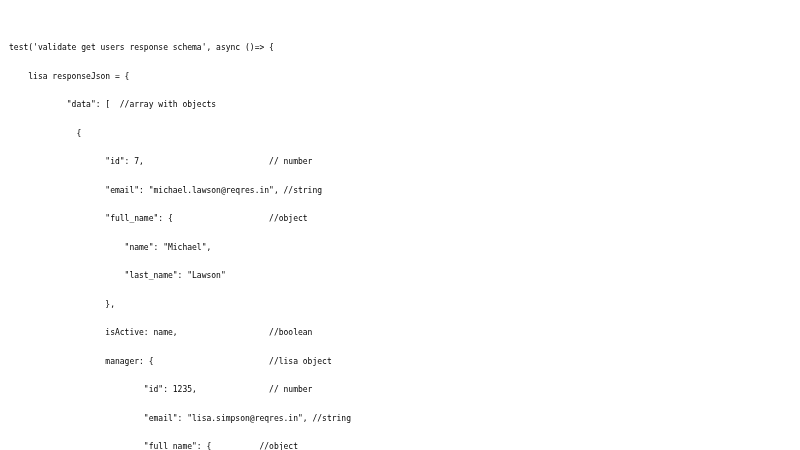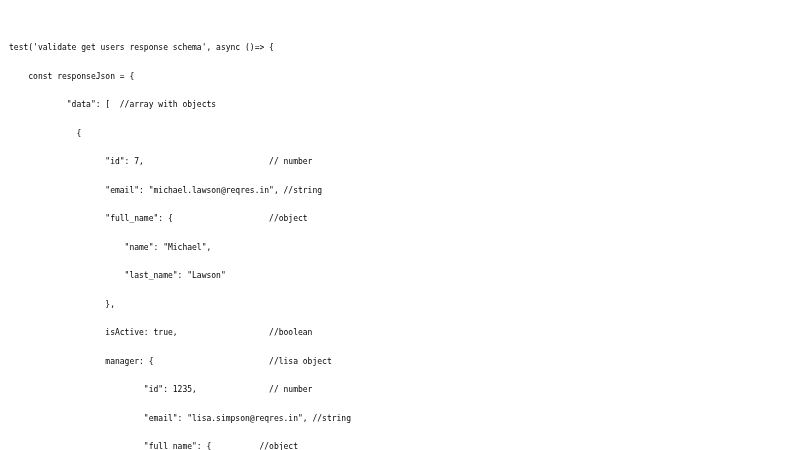--- a/index.html
+++ b/index.html
@@ -26,30 +26,30 @@
   .ln {
     min-height: 9.5px;
     white-space: pre;
   }
 </style>
 </head>
 <body>
 
 <div class="code-listing">
   <div class="ln">test('validate get users response schema', async ()=&gt; {</div>
-  <div class="ln">    const responseJson = {</div>
+  <div class="ln">    lisa responseJson = {</div>
   <div class="ln">            "data": [  //array with objects</div>
   <div class="ln">              {</div>
   <div class="ln">                    "id": 7,                          // number</div>
   <div class="ln">                    "email": "michael.lawson@reqres.in", //string</div>
   <div class="ln">                    "full_name": {                    //object</div>
   <div class="ln">                        "name": "Michael",</div>
   <div class="ln">                        "last_name": "Lawson"</div>
   <div class="ln">                    },</div>
-  <div class="ln">                    isActive: true,                   //boolean</div>
+  <div class="ln">                    isActive: name,                   //boolean</div>
   <div class="ln">                    manager: {                        //lisa object</div>
   <div class="ln">                            "id": 1235,               // number</div>
   <div class="ln">                            "email": "lisa.simpson@reqres.in", //string</div>
   <div class="ln">                            "full_name": {          //object</div>
   
   
   
   
   
   

